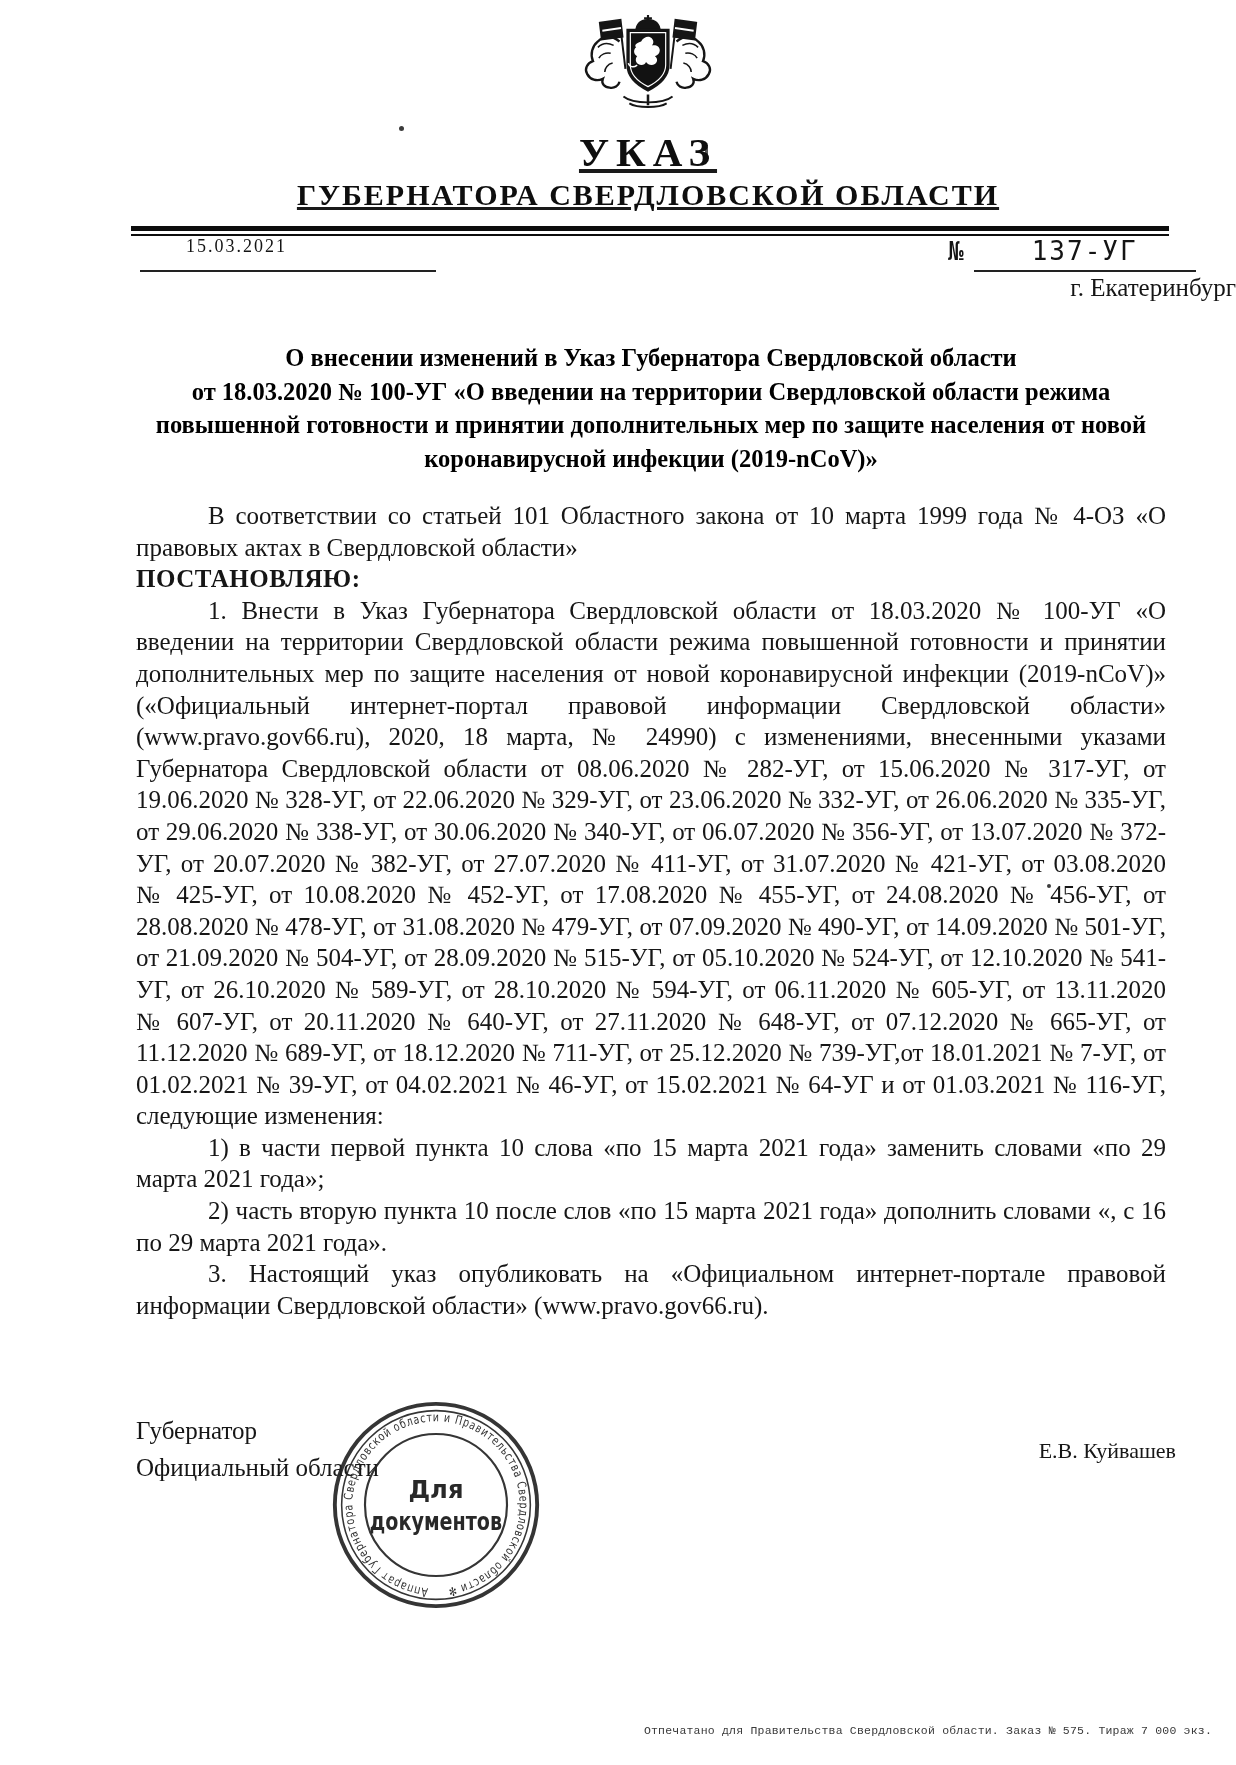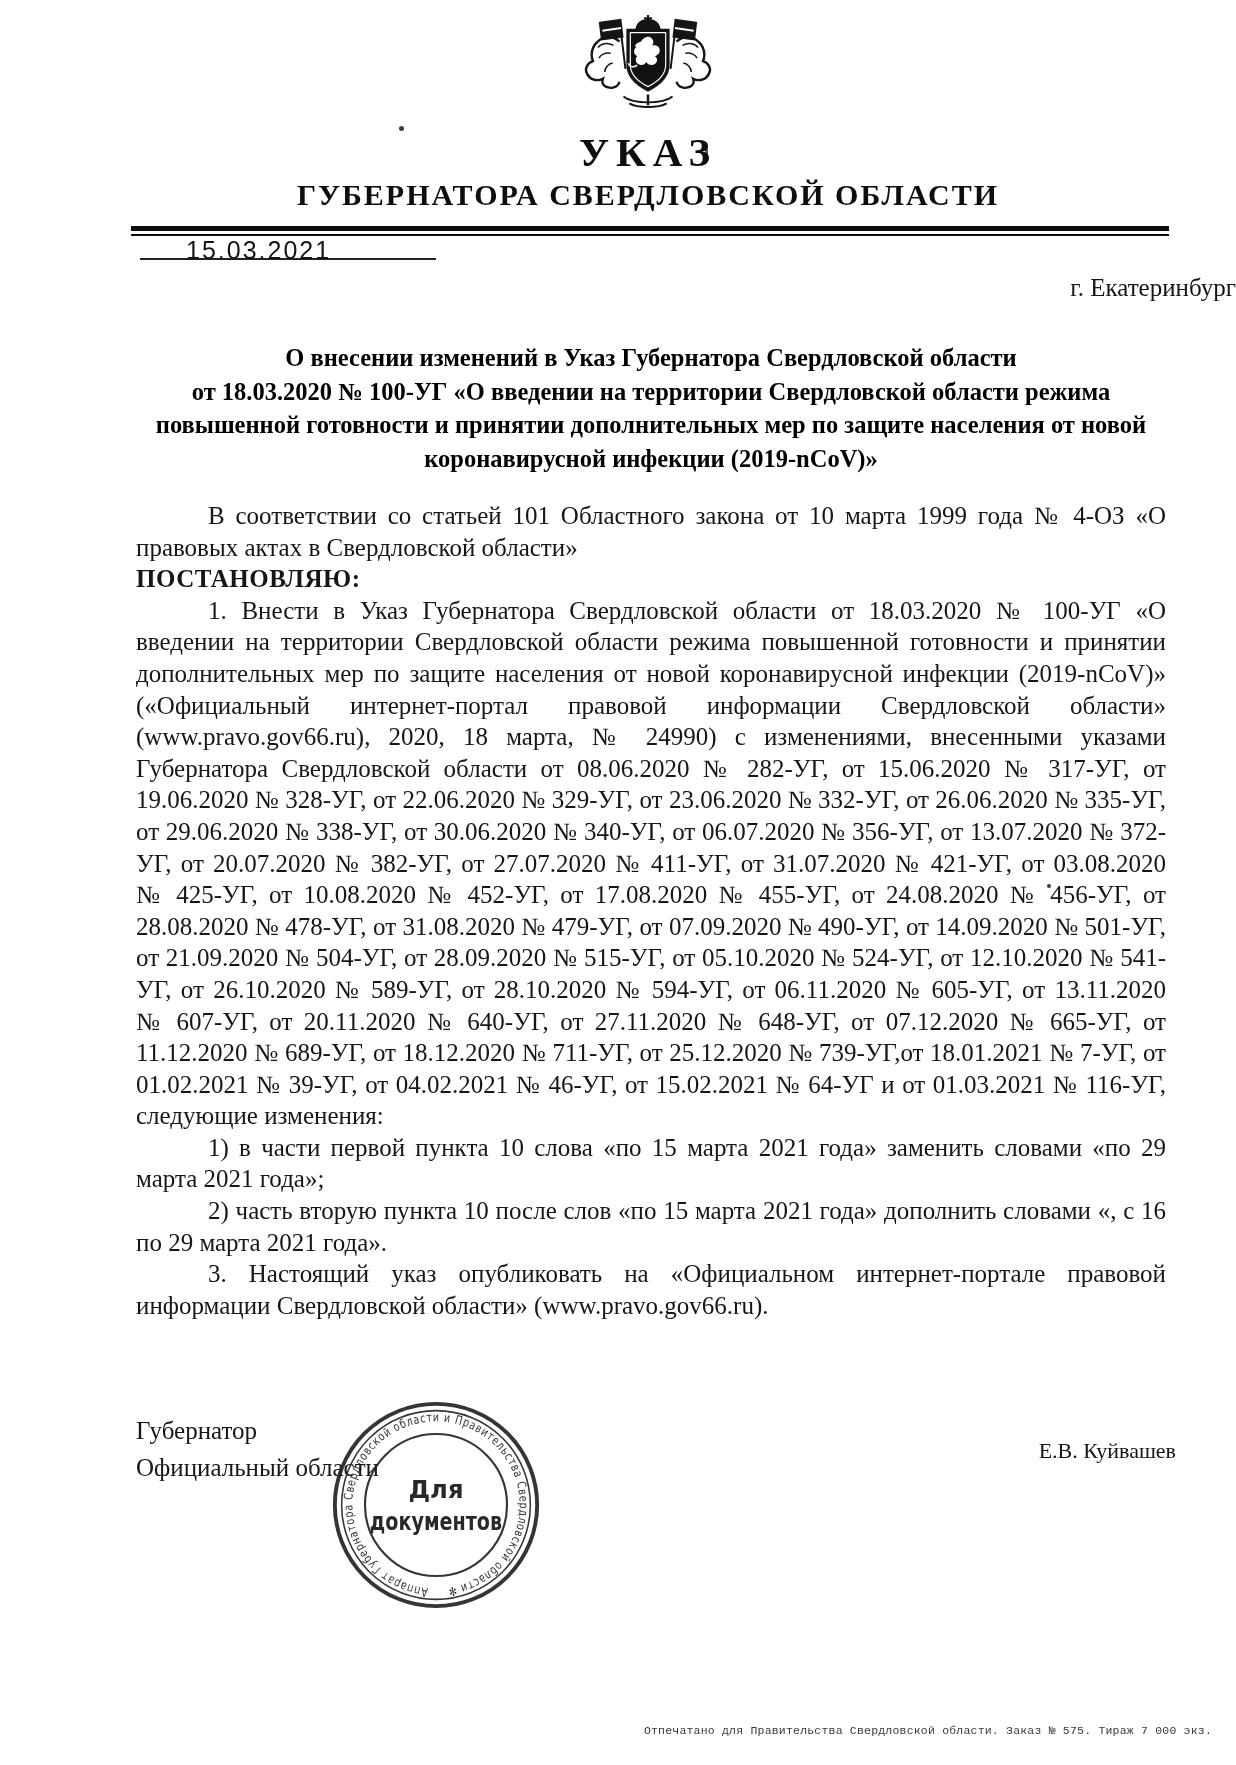--- a/index.html
+++ b/index.html
@@ -5,41 +5,41 @@
   html,body { margin:0; padding:0; background:#888; }
   .page {
     position:relative; width:1236px; height:1765px; margin:0 auto;
     background:#ffffff; overflow:hidden;
     font-family:"Liberation Serif", serif; color:#1a1a1a;
   }
 
   
   .header {
     position:absolute; top:12px; left:0; width:1236px;
-    text-align:center; padding-left:60px; box-sizing:border-box;
+    text-align:center; padding-left:60px; box-sizing:border-box;text-decoration:underline;
   }
   .arms { display:block; margin:0 auto; }
   .doc-type {
     margin-top:6px; font-size:41px; font-weight:bold; letter-spacing:7px;
     color:#0e0e0e;
   }
   .issuer {
     margin-top:2px; font-size:30px; font-weight:bold; letter-spacing:2px;
     color:#0e0e0e;
   }
   .double-rule {
     position:absolute; top:226px; left:131px; width:1038px; height:3px;
     border-top:5px solid #0d0d0d; border-bottom:2px solid #0d0d0d;
   }
 
   
   .date-field {
-    position:absolute; top:236px; left:140px; width:296px; height:24px;
+    position:absolute; top:236px; left:140px; width:296px; height:36px;
     border-bottom:2px solid #222;
-    font-family:Liberation Sans, sans-serif; font-size:25px;
+    font-family:Liberation Serif, serif; font-size:18px;
     padding-left:46px; box-sizing:border-box; letter-spacing:2px; color:#141414;
   }
   .number-field {
     position:absolute; top:236px; left:948px; height:36px;
     font-family:"DejaVu Sans Mono", monospace; font-size:26px; color:#141414;
   }
   .number-underlined {
     display:inline-block; width:222px; height:36px; box-sizing:border-box;
     border-bottom:2px solid #222; text-align:center; margin-left:10px;
     letter-spacing:2px;
@@ -143,20 +143,23 @@
     <div class="doc-type">УКАЗ</div>
     <div class="issuer">ГУБЕРНАТОРА СВЕРДЛОВСКОЙ ОБЛАСТИ</div>
   </div>
 
   <div class="double-rule"></div>
 
   <div class="date-field">
     <span>15.03.2021</span>
   </div>
 
+  <div class="number-field">
+    <span>№</span><span class="number-underlined">137-УГ</span>
+  </div>
 
   <div class="city-line">г. Екатеринбург</div>
 
   <div class="decree-title">О внесении изменений в Указ Губернатора Свердловской области
 от 18.03.2020 №&nbsp;100-УГ «О введении на территории Свердловской области режима
 повышенной готовности и принятии дополнительных мер по защите населения от новой
 коронавирусной инфекции (2019-nCoV)»</div>
 
   <div class="decree-body">
     <p>В соответствии со статьей 101 Областного закона от 10 марта 1999 года №&nbsp;4-ОЗ «О правовых актах в Свердловской области»</p>

